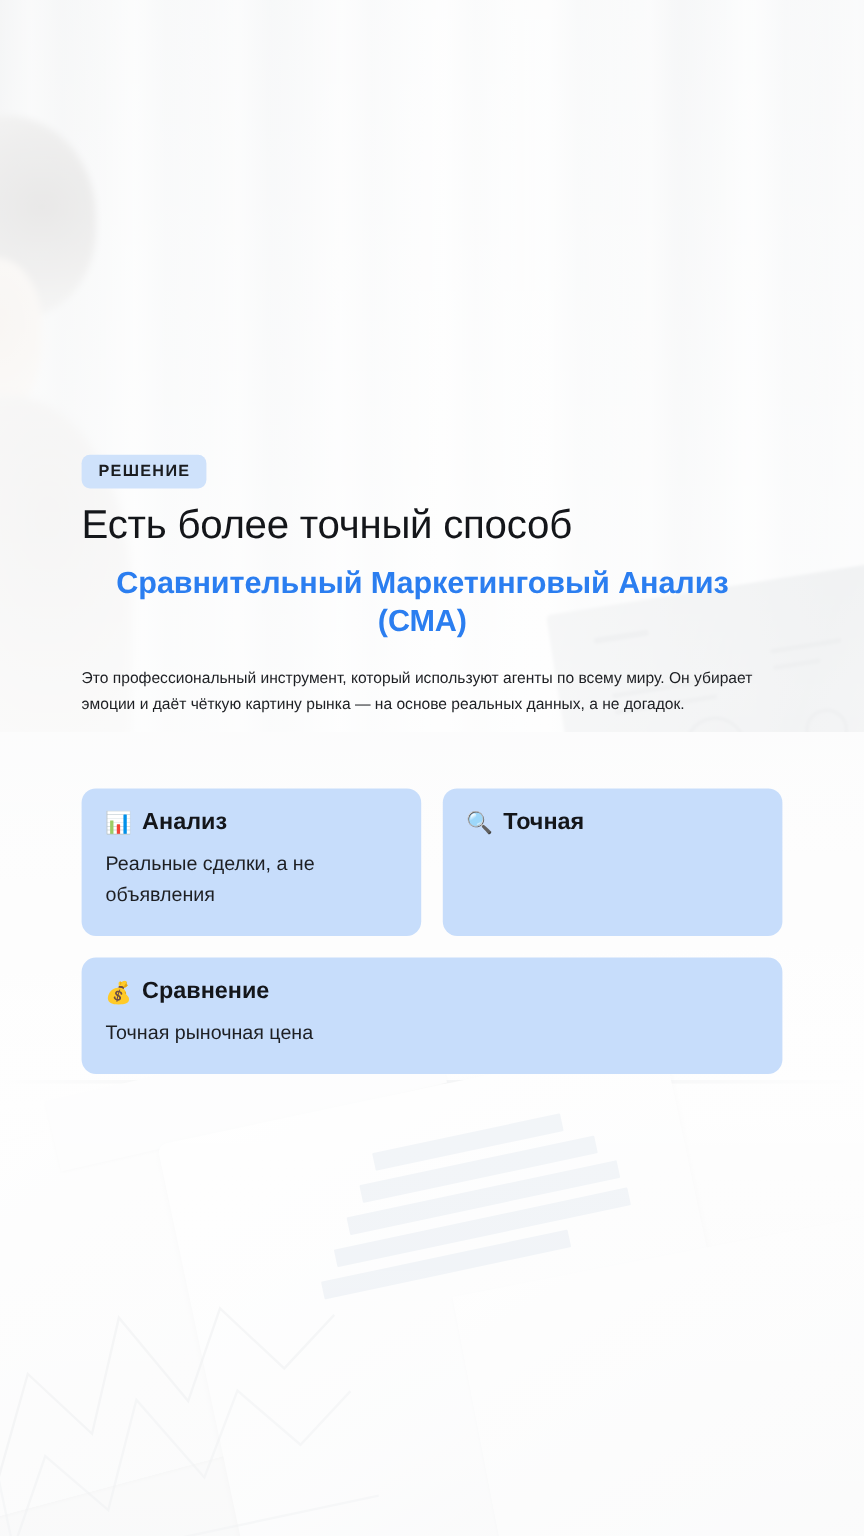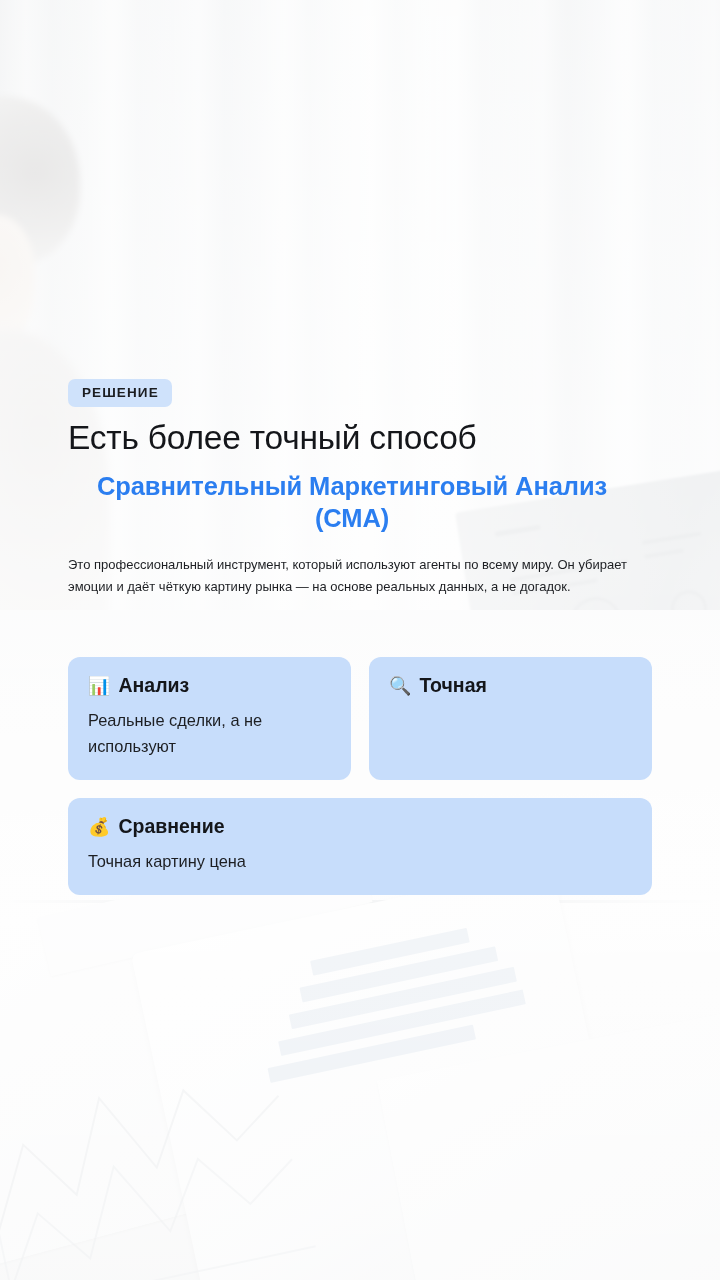--- a/index.html
+++ b/index.html
@@ -353,33 +353,33 @@
 
     <p class="body-text">Это профессиональный инструмент, который используют агенты по всему миру. Он убирает эмоции и даёт чёткую картину рынка — на основе реальных данных, а не догадок.</p>
 
     <div class="cards">
 
       <div class="card half">
         <div class="card-title">
           <span class="card-emoji">📊</span>
           <span>Анализ</span>
         </div>
-        <p class="card-desc">Реальные сделки, а не используют</p>
+        <p class="card-desc">Реальные сделки, а не объявления</p>
       </div>
 
       <div class="card half">
         <div class="card-title">
           <span class="card-emoji">🔍</span>
           <span>Точная</span>
         </div>
       </div>
 
       <div class="card full">
         <div class="card-title">
           <span class="card-emoji">💰</span>
           <span>Сравнение</span>
         </div>
-        <p class="card-desc">Точная картину цена</p>
+        <p class="card-desc">Точная рыночная цена</p>
       </div>
 
     </div>
   </div>
 </div>
 
 </body></html>

